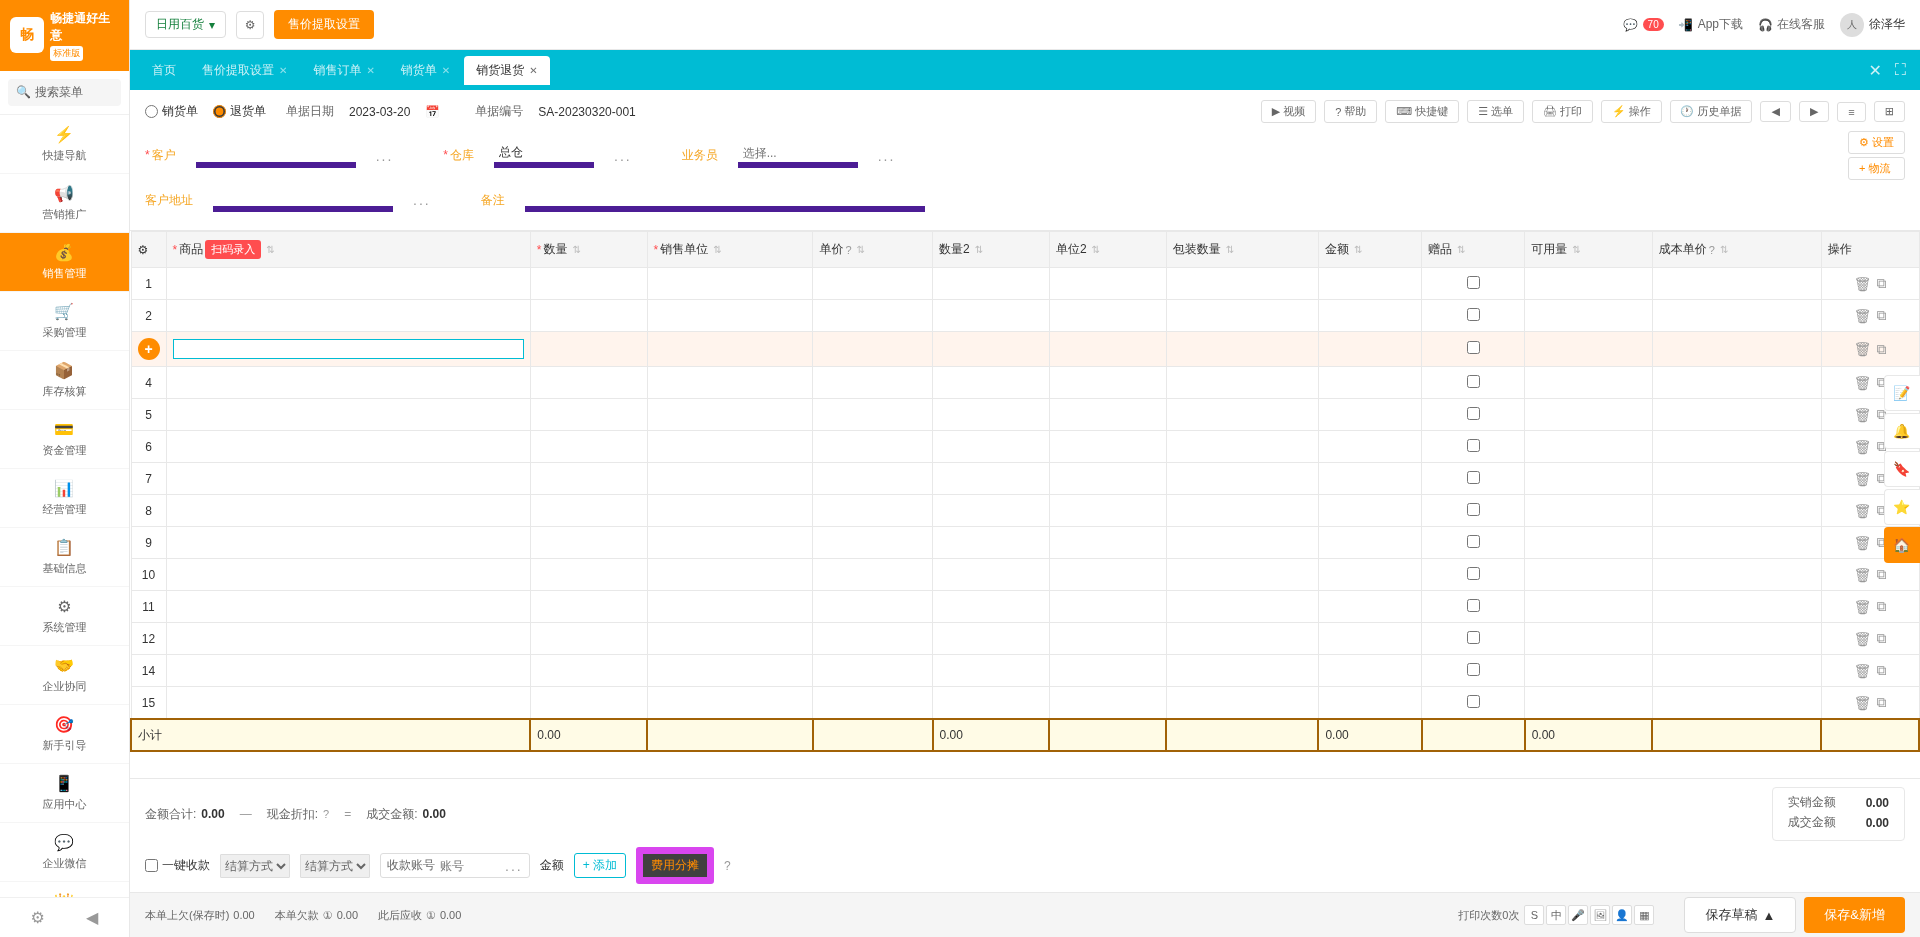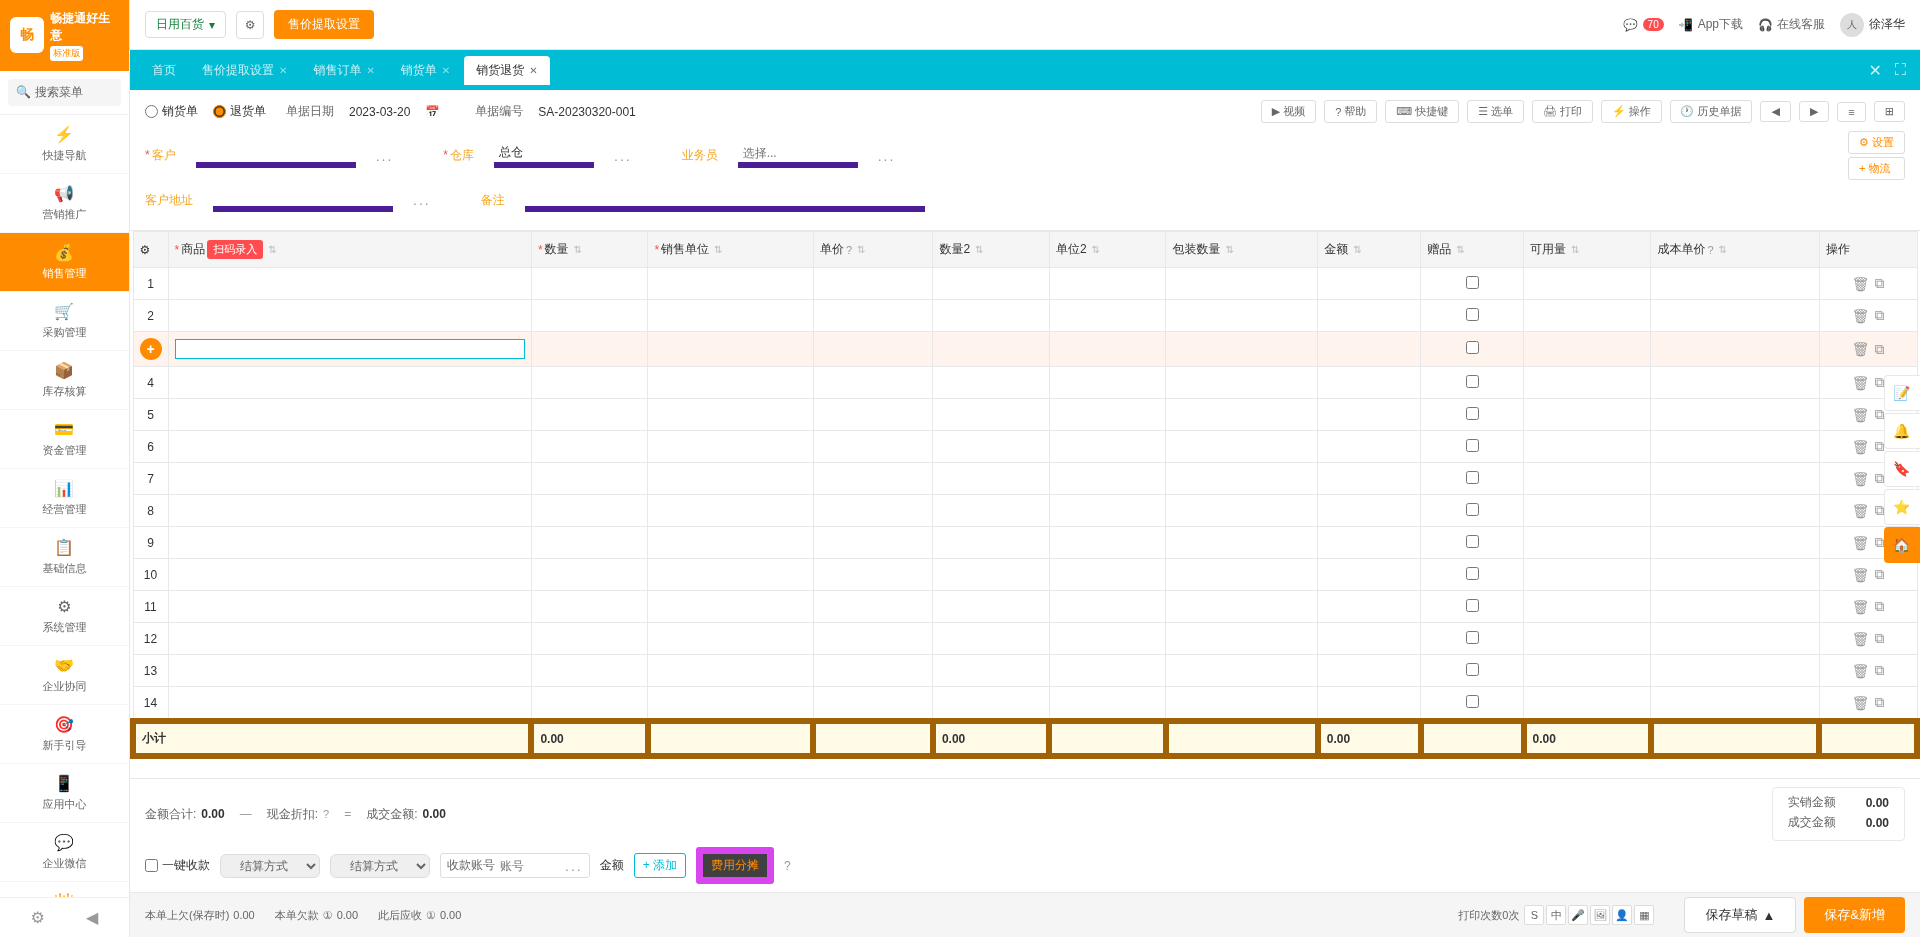--- a/index.html
+++ b/index.html
@@ -71,33 +71,33 @@
     .data-table th { padding: 8px 6px; text-align: left; border: 1px solid #e8e8e8; color: #333; font-weight: normal; white-space: nowrap; position: relative; }
     .data-table th .sort-icon { color: #bbb; font-size: 10px; cursor: pointer; margin-left: 3px; }
     .data-table td { padding: 6px 6px; border: 1px solid #e8e8e8; color: #333; height: 32px; }
     .data-table tr.active-row td { background: #fff4ed; }
     .row-num { color: #999; text-align: center; width: 30px; }
     .col-gear { width: 30px; text-align: center; }
     .checkbox-cell { text-align: center; }
     .row-action-btns { display: flex; align-items: center; gap: 3px; justify-content: center; }
     .row-btn { color: #999; cursor: pointer; font-size: 14px; padding: 1px; }
     .table-footer { background: #fffbe6; border-top: 1px solid #e8e8e8; }
-    .table-footer td { padding: 6px; font-size: 12px; color: #333; font-weight: bold; border: 6px solid #a16207; }
+    .table-footer td { padding: 6px; font-size: 12px; color: #333; font-weight: normal; border: 2px solid #a16207; }
 
     
     .bottom-bar { background: #fff; border-top: 1px solid #e8e8e8; padding: 8px 15px; }
     .bottom-row1 { display: flex; align-items: center; gap: 15px; margin-bottom: 6px; }
     .amount-info { display: flex; align-items: center; gap: 5px; font-size: 12px; }
     .amount-label { color: #666; }
     .amount-value { color: #333; font-weight: bold; }
     .minus-sign { color: #999; }
     .equals-sign { color: #999; }
     .bottom-row2 { display: flex; align-items: center; gap: 10px; }
     .checkbox-label { display: flex; align-items: center; gap: 4px; font-size: 12px; cursor: pointer; }
-    .payment-select { border: 1px solid #ddd; border-radius: 6px; padding: 3px 15px; font-size: 12px; color: #666; }
+    .payment-select { border: 1px solid #ddd; border-radius: 1px; padding: 3px 0; font-size: 12px; color: #666; }
     .account-field { display: flex; align-items: center; gap: 5px; border: 1px solid #ddd; border-radius: 3px; padding: 3px 6px; font-size: 12px; color: #666; min-width: 100px; }
     .add-btn { background: #fff; border: 1px solid #00bcd4; color: #00bcd4; border-radius: 3px; padding: 3px 8px; cursor: pointer; font-size: 12px; display: flex; align-items: center; gap: 3px; }
     .fee-split-btn { background: #404040; border: 7px solid #d946ef; color: #ff8c00; border-radius: 3px; padding: 3px 8px; cursor: pointer; font-size: 12px; }
     .help-icon { color: #999; cursor: pointer; font-size: 12px; }
 
     
     .status-bar { background: #f5f5f5; border-top: 1px solid #e8e8e8; padding: 4px 15px; display: flex; align-items: center; gap: 20px; font-size: 11px; color: #666; }
     .status-item { display: flex; align-items: center; gap: 4px; }
     .status-bar-right { margin-left: auto; display: flex; align-items: center; gap: 5px; }
     .ime-btns { display: flex; gap: 2px; align-items: center; }
@@ -681,41 +681,41 @@
       <td></td>
       <td></td>
       <td>
         <div class="row-action-btns">
           <span class="row-btn">🗑</span>
           <span class="row-btn">⧉</span>
         </div>
       </td>
     </tr>
               <tr>
-      <td class="row-num">13</td>
-      <td></td>
-      <td></td>
-      <td></td>
-      <td></td>
-      <td></td>
-      <td></td>
-      <td></td>
-      <td></td>
-      <td class="checkbox-cell"><input type="checkbox" style=""></td>
-      <td></td>
-      <td></td>
-      <td>
-        <div class="row-action-btns">
-          <span class="row-btn">🗑</span>
-          <span class="row-btn">⧉</span>
-        </div>
-      </td>
-    </tr>
-              <tr>
       <td class="row-num">14</td>
+      <td></td>
+      <td></td>
+      <td></td>
+      <td></td>
+      <td></td>
+      <td></td>
+      <td></td>
+      <td></td>
+      <td class="checkbox-cell"><input type="checkbox" style=""></td>
+      <td></td>
+      <td></td>
+      <td>
+        <div class="row-action-btns">
+          <span class="row-btn">🗑</span>
+          <span class="row-btn">⧉</span>
+        </div>
+      </td>
+    </tr>
+              <tr>
+      <td class="row-num">15</td>
       <td></td>
       <td></td>
       <td></td>
       <td></td>
       <td></td>
       <td></td>
       <td></td>
       <td></td>
       <td class="checkbox-cell"><input type="checkbox" style=""></td>
       <td></td>

